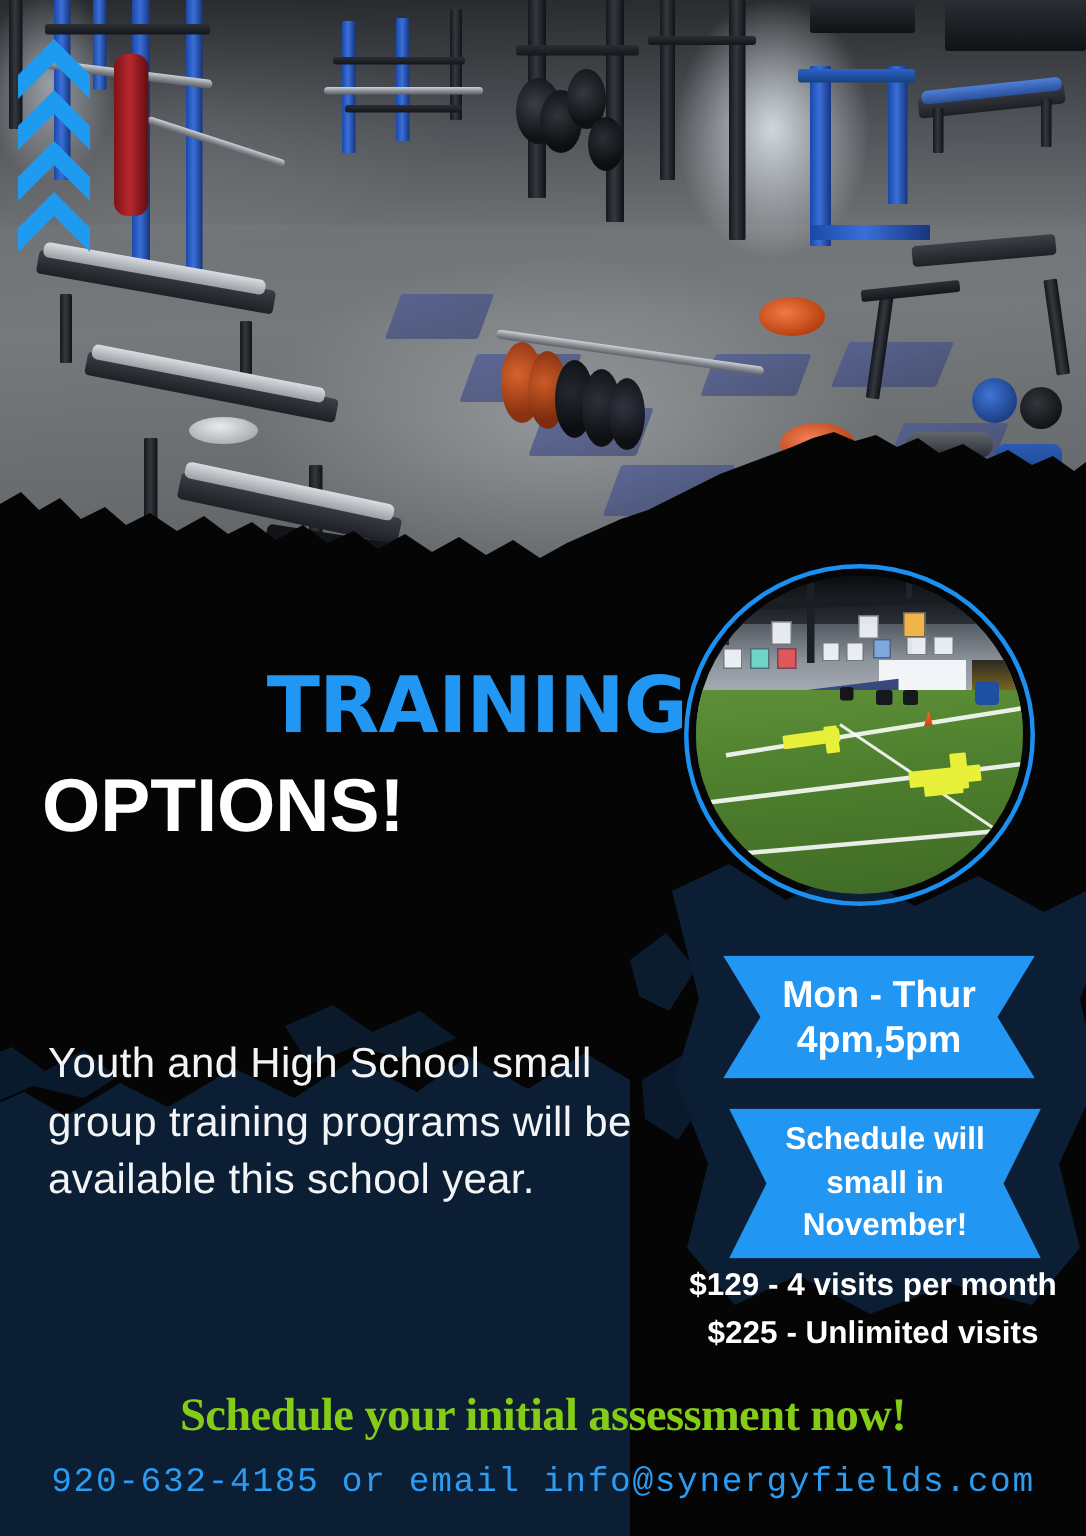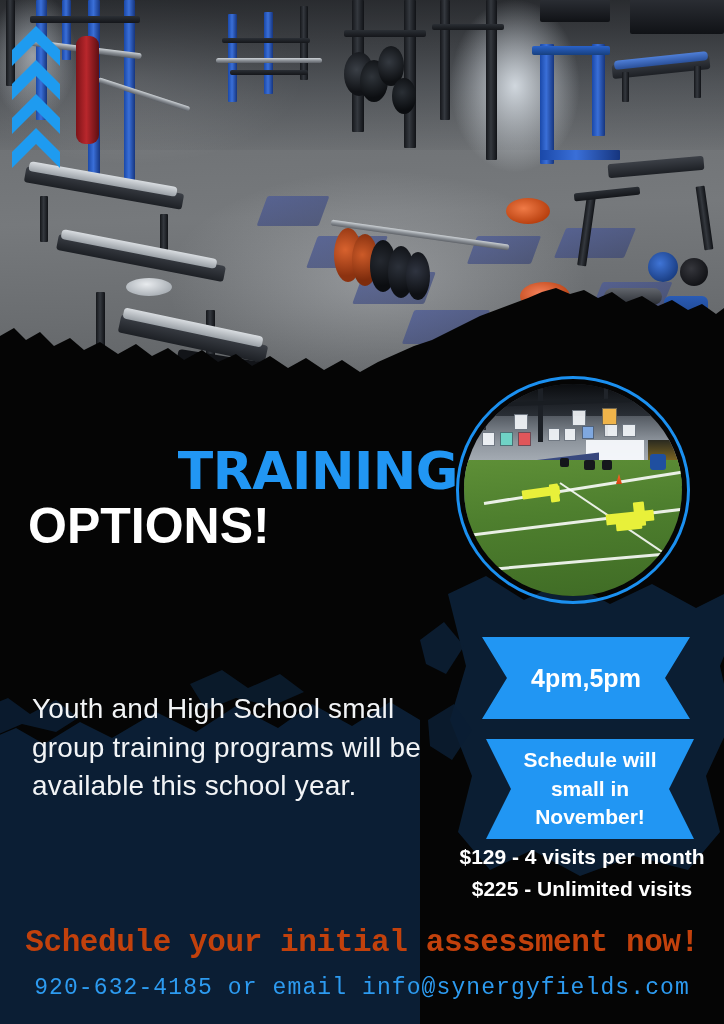--- a/index.html
+++ b/index.html
@@ -178,21 +178,21 @@
     line-height:0.95;
     font-family:"DejaVu Sans", sans-serif;
   }
   .h-line1 { font-size:52px;text-align:right; }
   .h-line2 { font-size:52px; margin-top:2px; }
   .h-line3 {
     color:#ffffff;
     font-weight:700;
     font-size:50px;
     line-height:1.0;
-    margin-top:5px;
+    margin-top:16px;
     letter-spacing:0px;
     font-family:"Liberation Sans", sans-serif;
   }
 
   
   .bodycopy {
     position:absolute; left:32px; top:690px;
     width:430px;
     color:#f2f4f6;
     font-size:28px;
@@ -231,25 +231,25 @@
     line-height:1.5;
     text-align:center;
   }
   .price-row { white-space:nowrap; }
 
   
   .cta {
     position:absolute; left:0; top:925px;
     width:724px;
     text-align:center;
-    color:#c2410c;
+    color:#84cc16;
     font-size:31px;
     font-weight:700;
     letter-spacing:-0.4px;
-    font-family:Liberation Mono, monospace;
+    font-family:Liberation Serif, serif;
   }
   .contact {
     position:absolute; left:0; top:975px;
     width:724px;
     text-align:center;
     color:#2d9bf0;
     font-size:23px;
     font-weight:500;
     letter-spacing:1.1px;
     font-family:Liberation Mono, monospace;
@@ -442,20 +442,21 @@
   </div>
 
   <div class="headline">
     <div class="h-line1">TRAINING</div>
     <div class="h-line3">OPTIONS!</div>
   </div>
 
   <div class="bodycopy">Youth and High School small group training programs will be available this school year.</div>
 
   <div class="ribbon ribbon-1">
+    <div>Mon - Thur</div>
     <div>4pm,5pm</div>
   </div>
 
   <div class="ribbon ribbon-2">
     <div>Schedule will</div>
     <div>small in</div>
     <div>November!</div>
   </div>
 
   <div class="prices">

